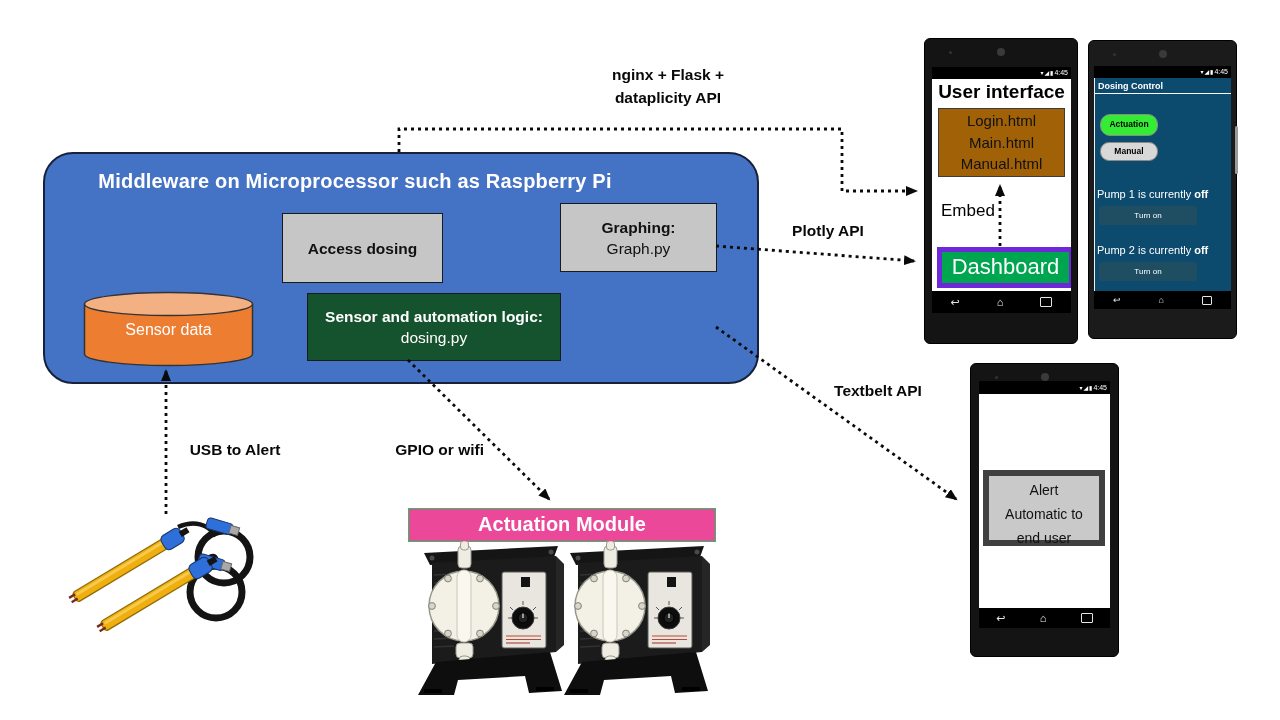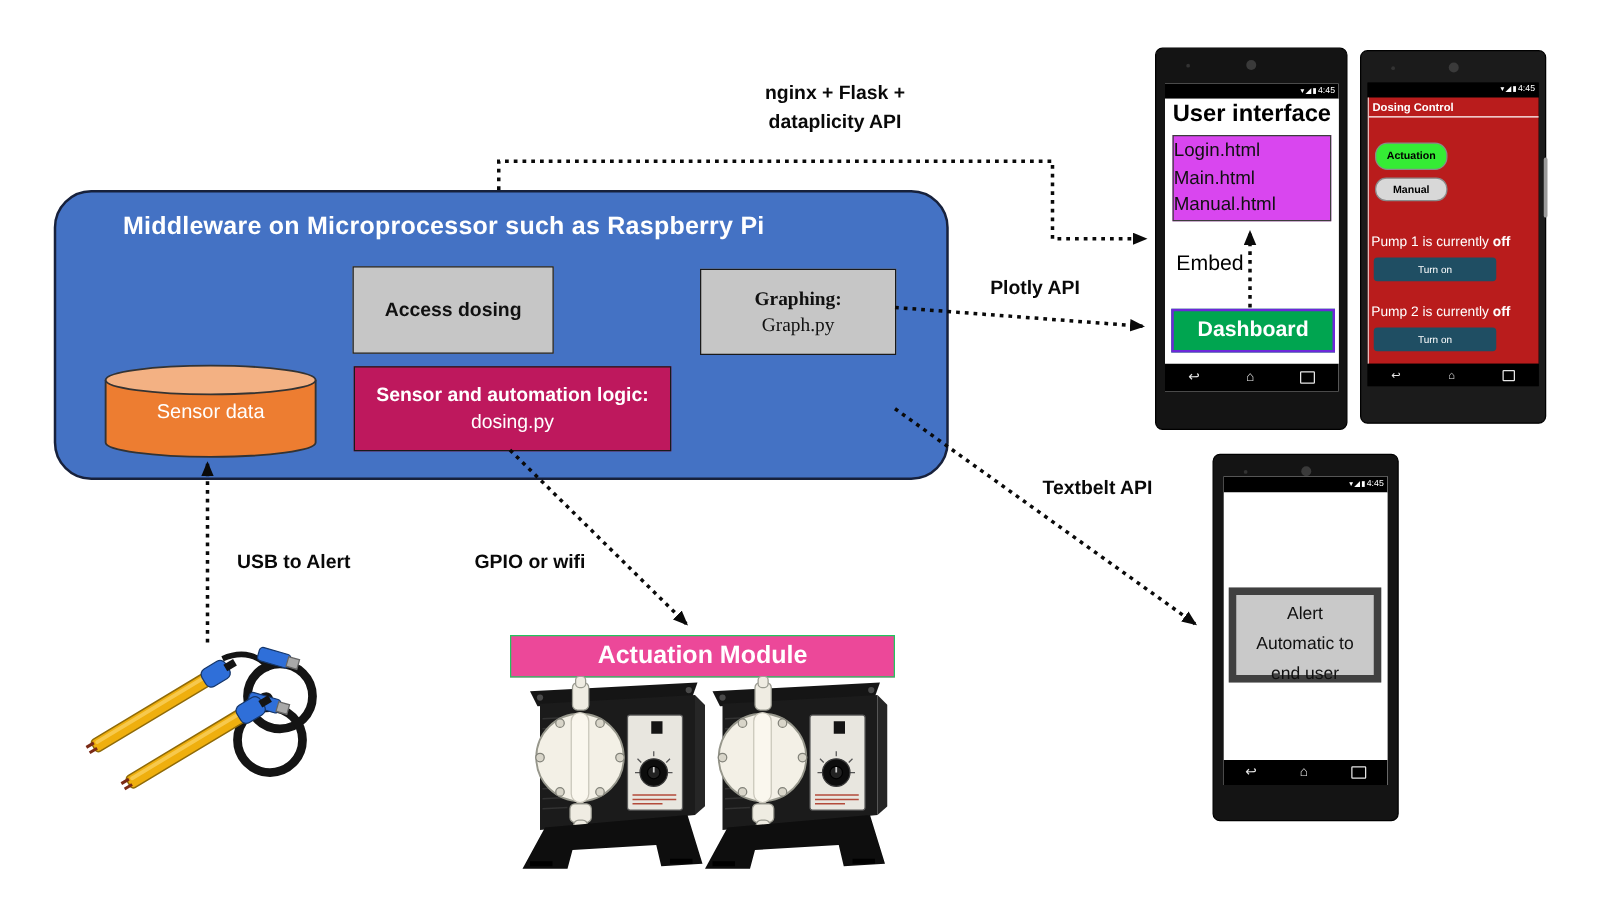--- a/index.html
+++ b/index.html
@@ -9,35 +9,35 @@
 
   
   .mw{left:43px;top:152px;width:712px;height:228px;background:#4472C4;
       border:2px solid #17213c;border-radius:30px;z-index:1;}
   .mw-title{left:0;top:16px;width:620px;text-align:center;color:#fff;
             font-size:20px;font-weight:bold;letter-spacing:.2px;}
   .box{display:flex;flex-direction:column;justify-content:center;align-items:center;
        text-align:center;line-height:21px;font-size:15.5px;}
   .box .t{font-weight:bold;}
   .gray{background:#C6C6C6;border:1.5px solid #1a1a1a;color:#111;}
-  .green{background:#be185d;border:1.5px solid #1a1a1a;color:#fff;}
+  .green{background:#14532d;border:1.5px solid #1a1a1a;color:#fff;margin-left:24px;}
   .b-access{left:237px;top:59px;width:159px;height:68px;}
-  .b-graph{left:515px;top:61px;width:155px;height:67px;font-family:Liberation Serif, serif;}
+  .b-graph{left:515px;top:49px;width:155px;height:67px;}
   .b-logic{left:238px;top:139px;width:252px;height:66px;}
   .b-alert{left:515px;top:139px;width:155px;height:66px;}
   .cyl{left:38px;top:137px;width:171px;height:78px;}
   .cyl-label{left:38px;top:167px;width:171px;text-align:center;color:#fff;font-size:16px;}
 
   
   .lbl{font-size:15.5px;font-weight:bold;text-align:center;line-height:23px;z-index:2;color:#090909;}
   .lbl-web{left:573px;top:63px;width:190px;}
   .lbl-plotly{left:748px;top:219px;width:160px;}
   .lbl-textbelt{left:798px;top:379px;width:160px;}
   .lbl-usb{left:175px;top:438px;width:120px;}
-  .lbl-gpio{left:364px;top:438px;width:120px;}
+  .lbl-gpio{left:364px;top:438px;width:120px;text-align:right;}
 
   
   .banner{left:408px;top:508px;width:306px;height:32px;background:#ec4899;border:1px solid #22c55e;
           color:#fff;font-size:20px;font-weight:bold;text-align:center;line-height:31px;z-index:1;}
 
   
   .phone{background:#141414;border:1px solid #000;border-radius:6px;z-index:2;}
   .p1{left:924px;top:38px;width:152px;height:304px;}
   .p2{left:1088px;top:40px;width:147px;height:297px;background:#1b1b1b;}
   .p3{left:970px;top:363px;width:147px;height:292px;}
@@ -47,39 +47,39 @@
   .screen{position:absolute;overflow:hidden;background:#fff;}
   .p1 .screen{left:7px;top:28px;width:139px;height:246px;}
   .p2 .screen{left:5px;top:25px;width:137px;height:243px;background:#000;}
   .p3 .screen{left:8px;top:17px;width:131px;height:247px;}
   .sbar{position:relative;height:12px;background:#000;color:#fff;display:flex;justify-content:flex-end;
         align-items:center;gap:1px;padding-right:3px;font-size:7px;line-height:12px;}
   .p3 .sbar{height:13px;}
   .sbar .g{font-size:6px;}
   .content{position:relative;background:#fff;}
   .p1 .content{height:212px;}
-  .p2 .content{height:213px;background:#b91c1c;border-left:1px solid #eee;box-sizing:border-box;}
+  .p2 .content{height:213px;background:#0c4a6e;border-left:1px solid #eee;box-sizing:border-box;}
   .p3 .content{height:214px;}
   .navb{position:relative;background:#000;display:flex;justify-content:space-around;align-items:center;
         color:#e6e6e6;}
   .p1 .navb{height:22px;}
   .p2 .navb{height:18px;}
   .p3 .navb{height:20px;}
   .nicon{font-size:11px;line-height:1;}
   .p2 .nicon{font-size:9px;}
   .recents{width:10px;height:8px;border:1.5px solid #e6e6e6;border-radius:1px;}
   .p2 .recents{width:8px;height:7px;}
 
   
   .ui-title{left:0;top:2px;width:100%;text-align:center;font-size:19px;font-weight:bold;color:#000;}
-  .pages{left:6px;top:29px;width:125px;height:66px;background:#d946ef;border:1px solid #3c3c3c;
-         font-size:15px;line-height:21.5px;color:#111;padding-top:1px;}
+  .pages{left:6px;top:29px;width:125px;height:66px;background:#a16207;border:1px solid #3c3c3c;
+         text-align:center;font-size:15px;line-height:21.5px;color:#111;padding-top:1px;}
   .embed{left:9px;top:122px;font-size:17px;color:#000;}
-  .dash{left:5px;top:168px;width:127px;height:31px;background:#00A550;border:2px solid #6d28d9;
-        color:#fff;font-size:17px;font-weight:bold;text-align:center;line-height:30px;}
+  .dash{left:5px;top:168px;width:127px;height:31px;background:#00A550;border:5px solid #6d28d9;
+        color:#fff;font-size:22px;font-weight:normal;text-align:center;line-height:30px;}
 
   
   .dc-title{left:0;top:0;width:100%;box-sizing:border-box;padding:3px 2px 2px 3px;font-size:9px;
             font-weight:bold;color:#fff;border-bottom:1px solid #fff;}
   .pill{border:1px solid #8a8a8a;border-radius:10px;color:#000;font-size:8.5px;font-weight:bold;
         text-align:center;}
   .auto{left:5px;top:36px;width:56px;height:20px;background:#35EC35;line-height:19px;}
   .man{left:5px;top:64px;width:56px;height:17px;background:#D8D8D8;line-height:16px;border-radius:9px;}
   .pline{left:2px;width:133px;color:#fff;font-size:11px;white-space:nowrap;}
   .pl1{top:110px;} .pl2{top:166px;}

